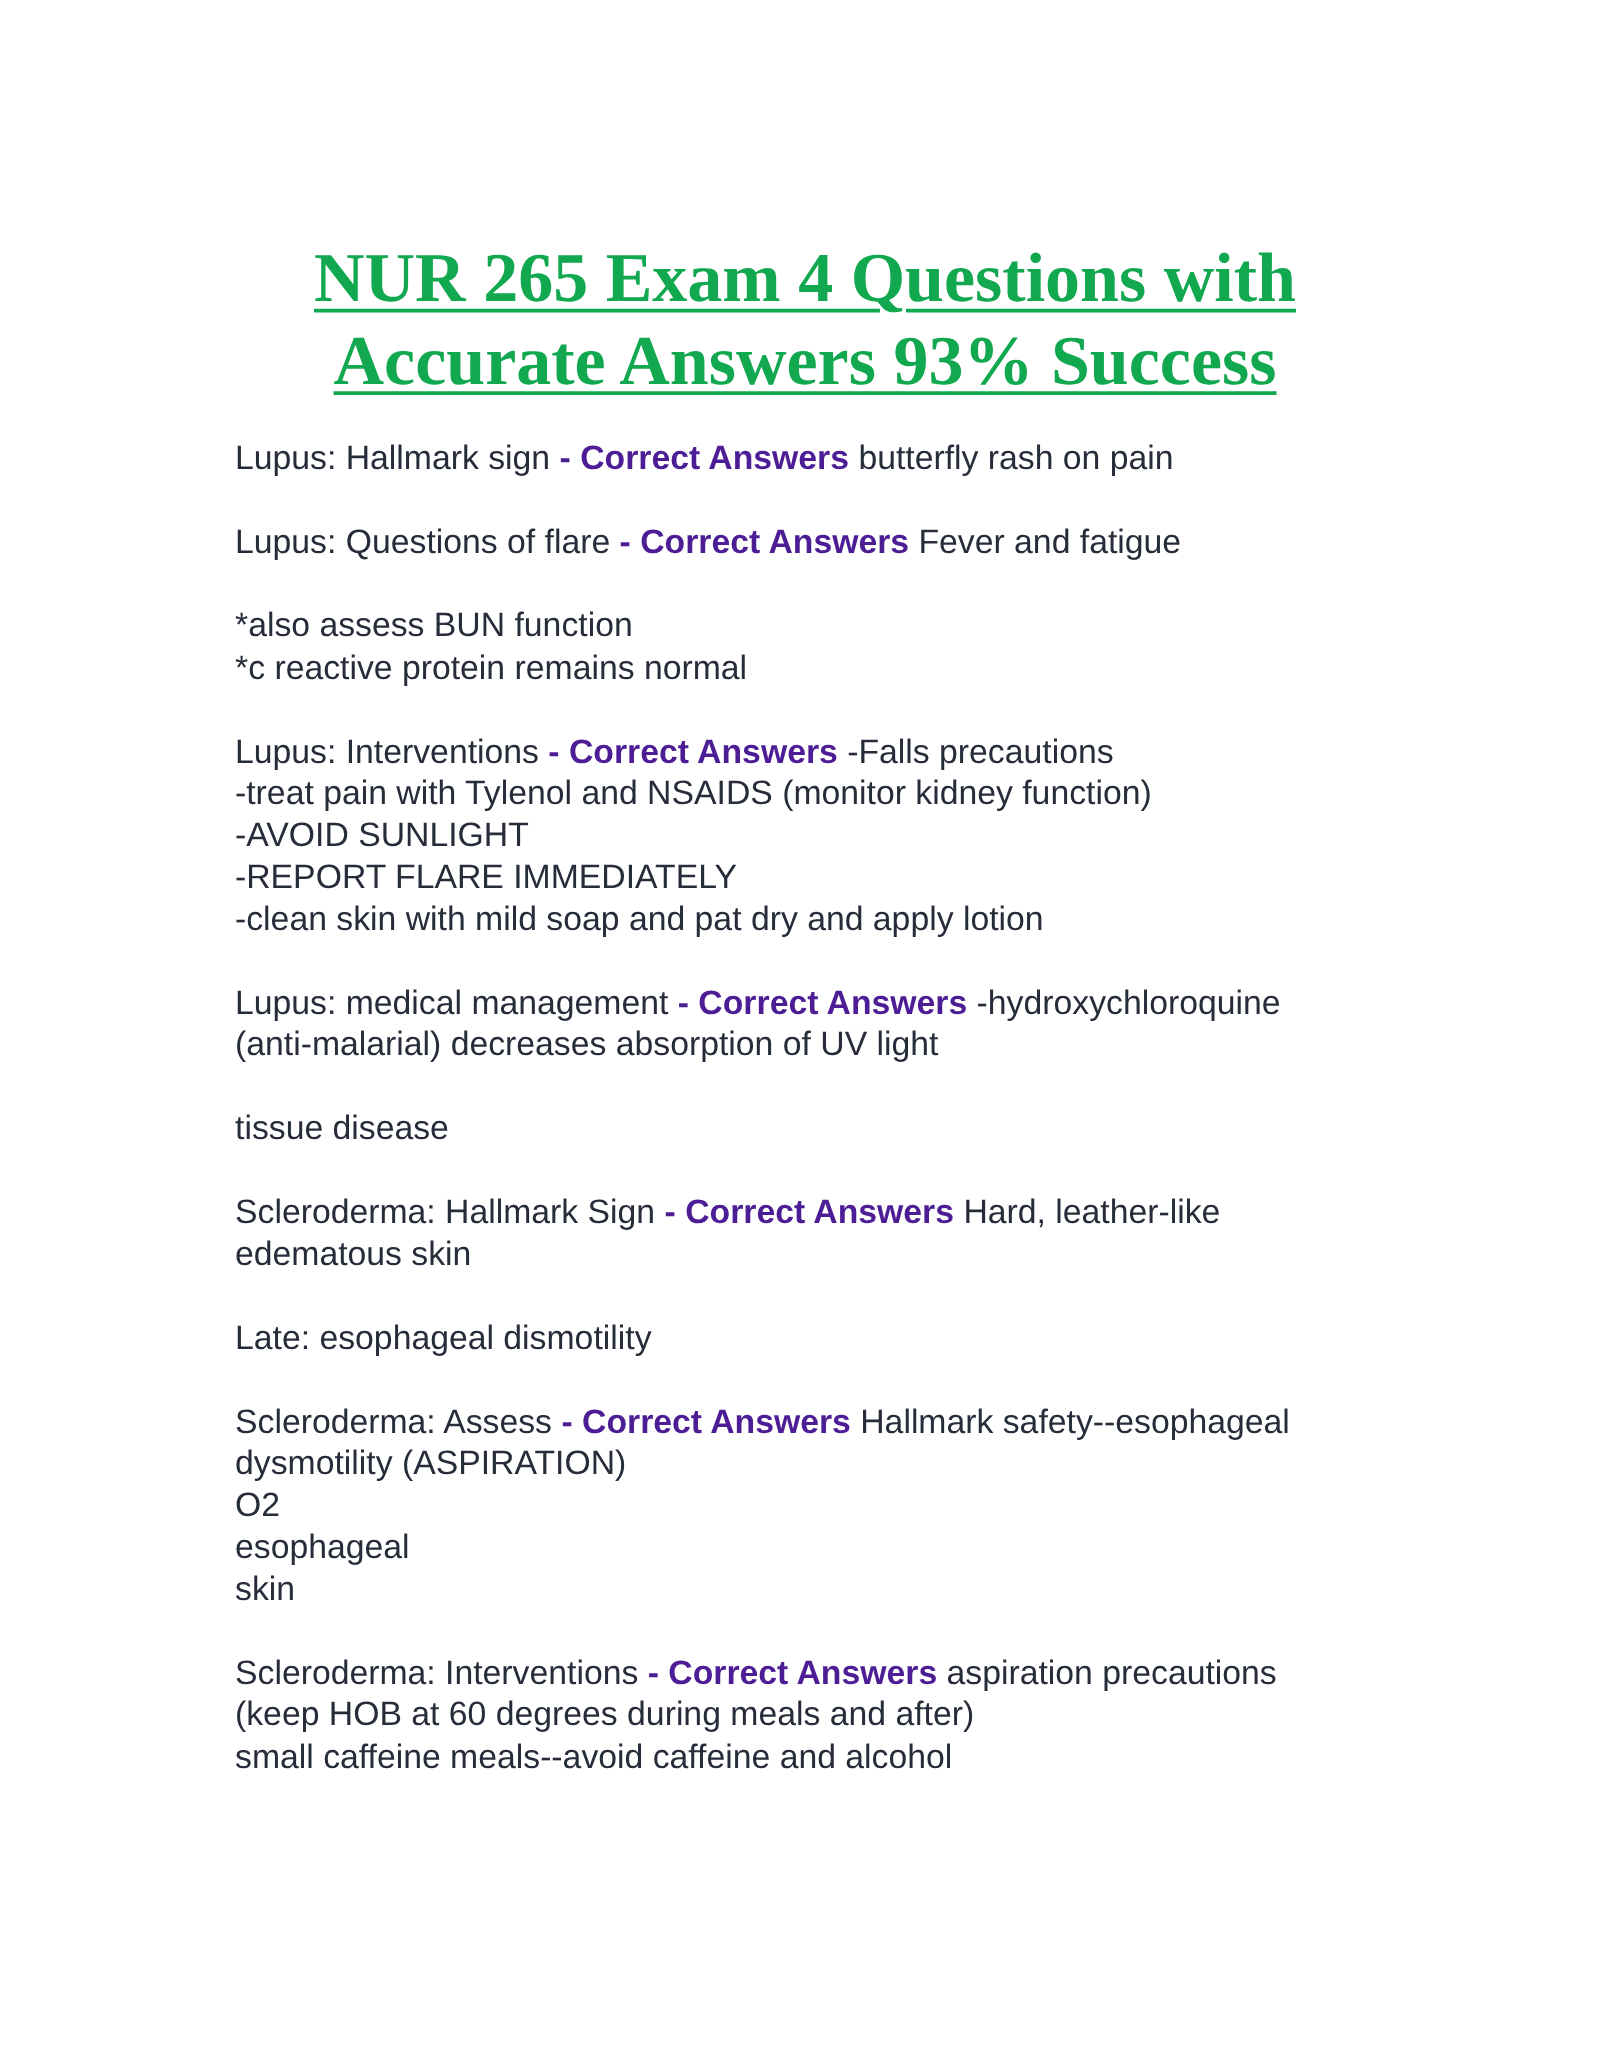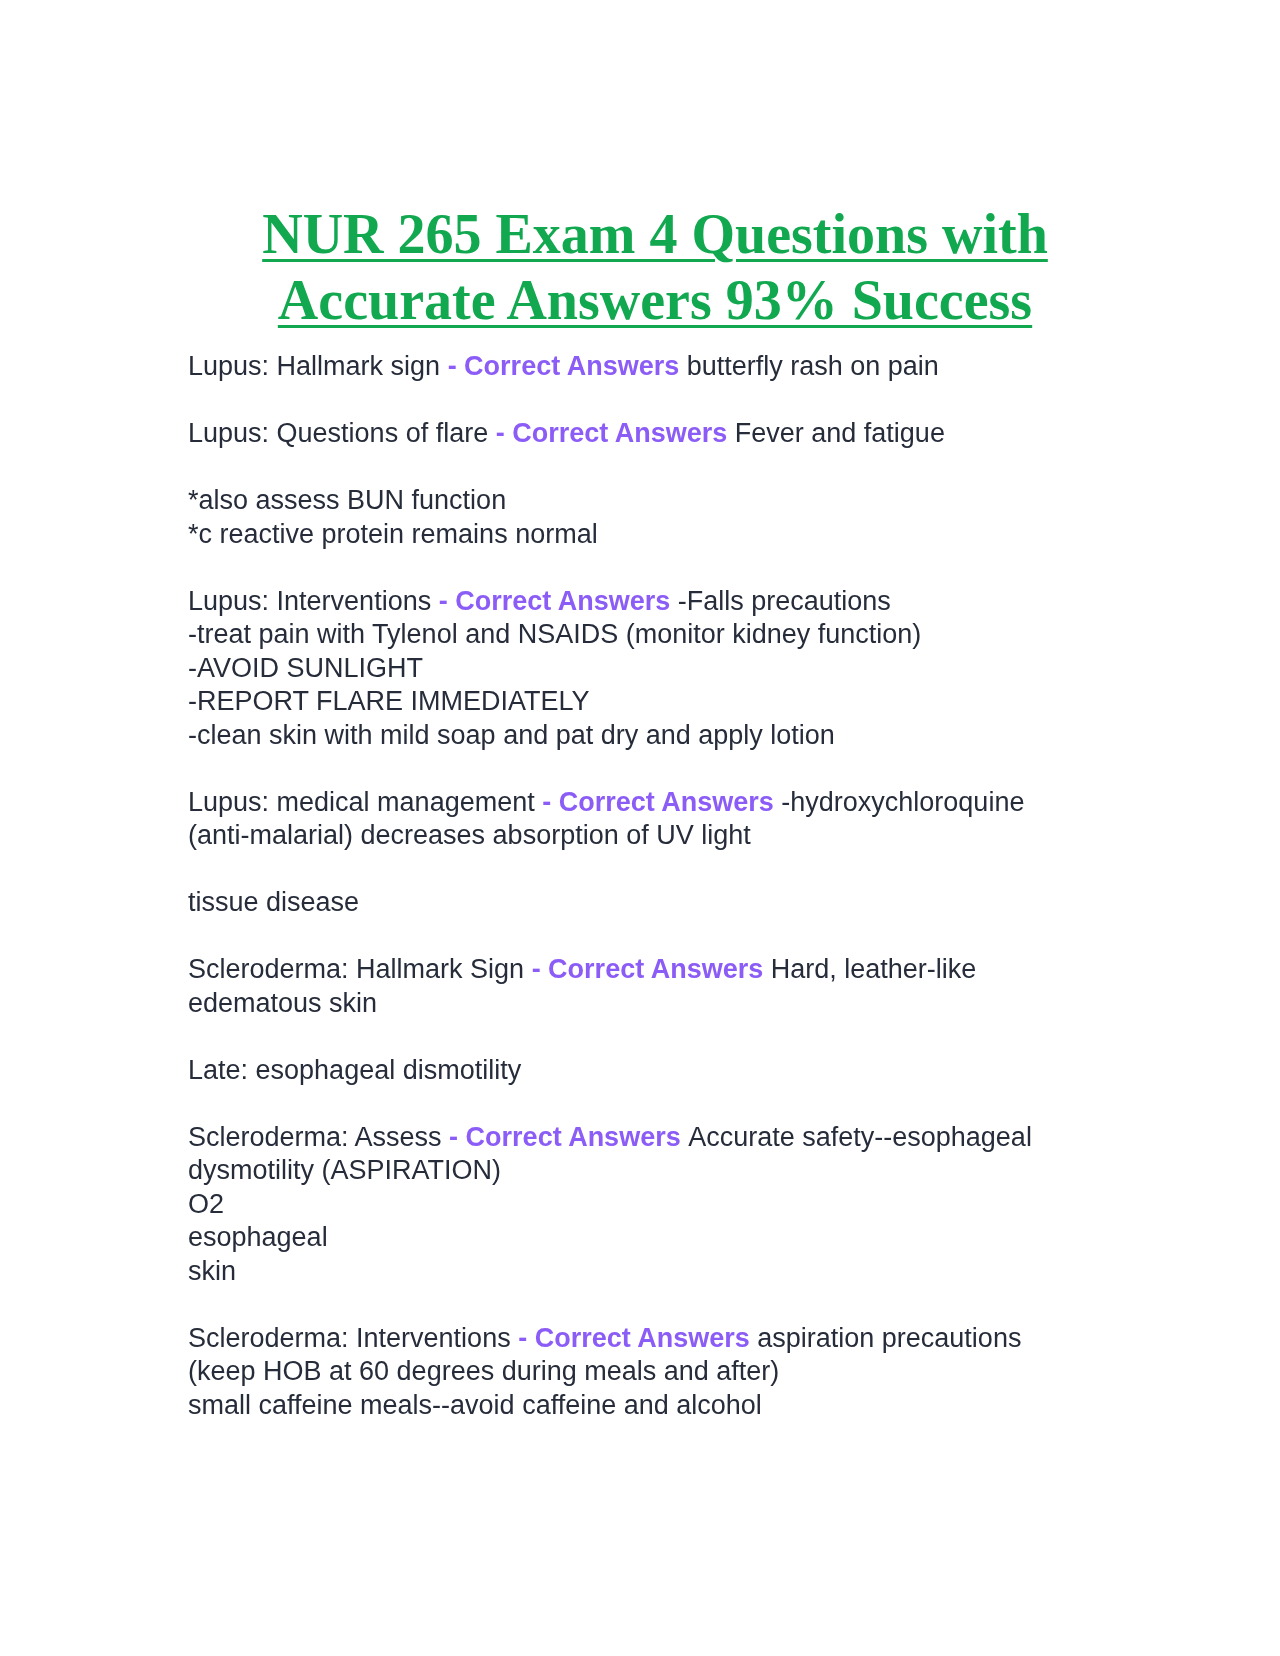--- a/index.html
+++ b/index.html
@@ -4,29 +4,29 @@
 <style>
   html, body { margin: 0; padding: 0; background: #ffffff; }
   body { width: 1280px; height: 1656px; position: relative; overflow: hidden; }
   .page { position: absolute; left: 0; top: 0; width: 1280px; height: 1656px; background: #fff; }
   .title {
     position: absolute; left: 180px; top: 186px; width: 920px;
     text-align: center;
     font-family: "Liberation Serif", serif; font-weight: bold;
     font-size: 56px; line-height: 66px; color: #11a84f;
     text-decoration: underline; text-decoration-thickness: 3px; text-underline-offset: 6px;
-    margin: 15px;
+    margin: 4px;
   }
   .body {
     position: absolute; left: 188px; top: 350px; width: 940px;
     font-family: "Liberation Sans", sans-serif; font-size: 27px; line-height: 33.5px;
     color: #262c3a;
   }
   .line { white-space: pre; min-height: 33.5px; }
-  .ans { color: #8b5cf6; font-weight: bold; }
+  .ans { color: #4c1d95; font-weight: bold; }
 </style>
 </head>
 <body>
 
 <div class="page">
   <h1 class="title">
     <span>NUR 265 Exam 4 Questions with</span><br>
     <span>Accurate Answers 93% Success</span>
   </h1>
   <div class="body" id="doc-body">
@@ -46,21 +46,21 @@
       <div class="line"><span>Lupus: medical management</span><span class="ans"> - Correct Answers </span><span>-hydroxychloroquine</span></div>
       <div class="line">(anti-malarial) decreases absorption of UV light</div>
       <div class="line"></div>
       <div class="line">tissue disease</div>
       <div class="line"></div>
       <div class="line"><span>Scleroderma: Hallmark Sign</span><span class="ans"> - Correct Answers </span><span>Hard, leather-like</span></div>
       <div class="line">edematous skin</div>
       <div class="line"></div>
       <div class="line">Late: esophageal dismotility</div>
       <div class="line"></div>
-      <div class="line"><span>Scleroderma: Assess</span><span class="ans"> - Correct Answers </span><span>Accurate safety--esophageal</span></div>
+      <div class="line"><span>Scleroderma: Assess</span><span class="ans"> - Correct Answers </span><span>Hallmark safety--esophageal</span></div>
       <div class="line">dysmotility (ASPIRATION)</div>
       <div class="line">O2</div>
       <div class="line">esophageal</div>
       <div class="line">skin</div>
       <div class="line"></div>
       <div class="line"><span>Scleroderma: Interventions</span><span class="ans"> - Correct Answers </span><span>aspiration precautions</span></div>
       <div class="line">(keep HOB at 60 degrees during meals and after)</div>
       <div class="line">small caffeine meals--avoid caffeine and alcohol</div>
     </div>
 </div>

